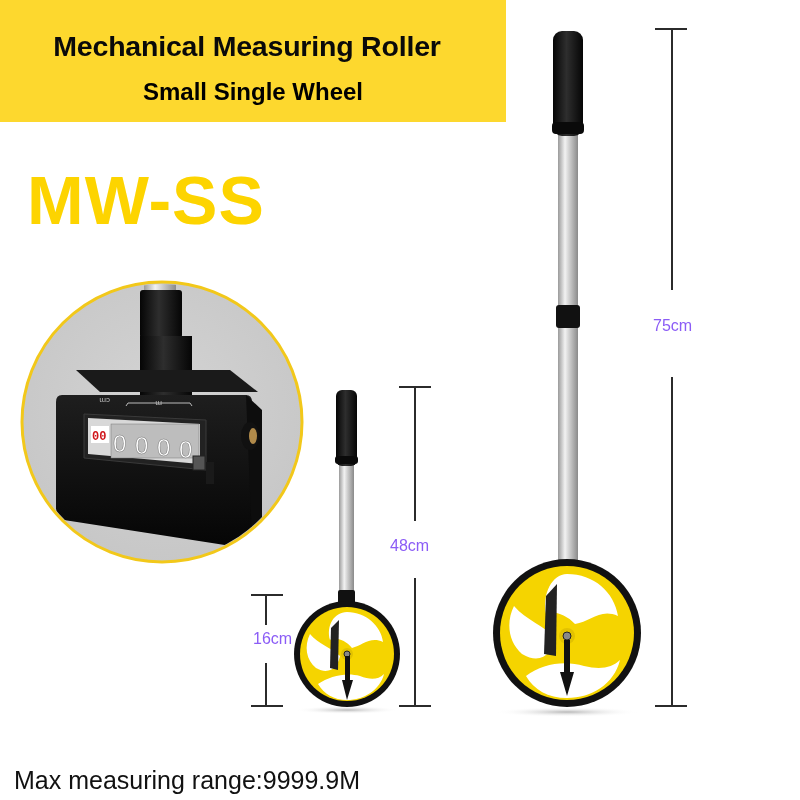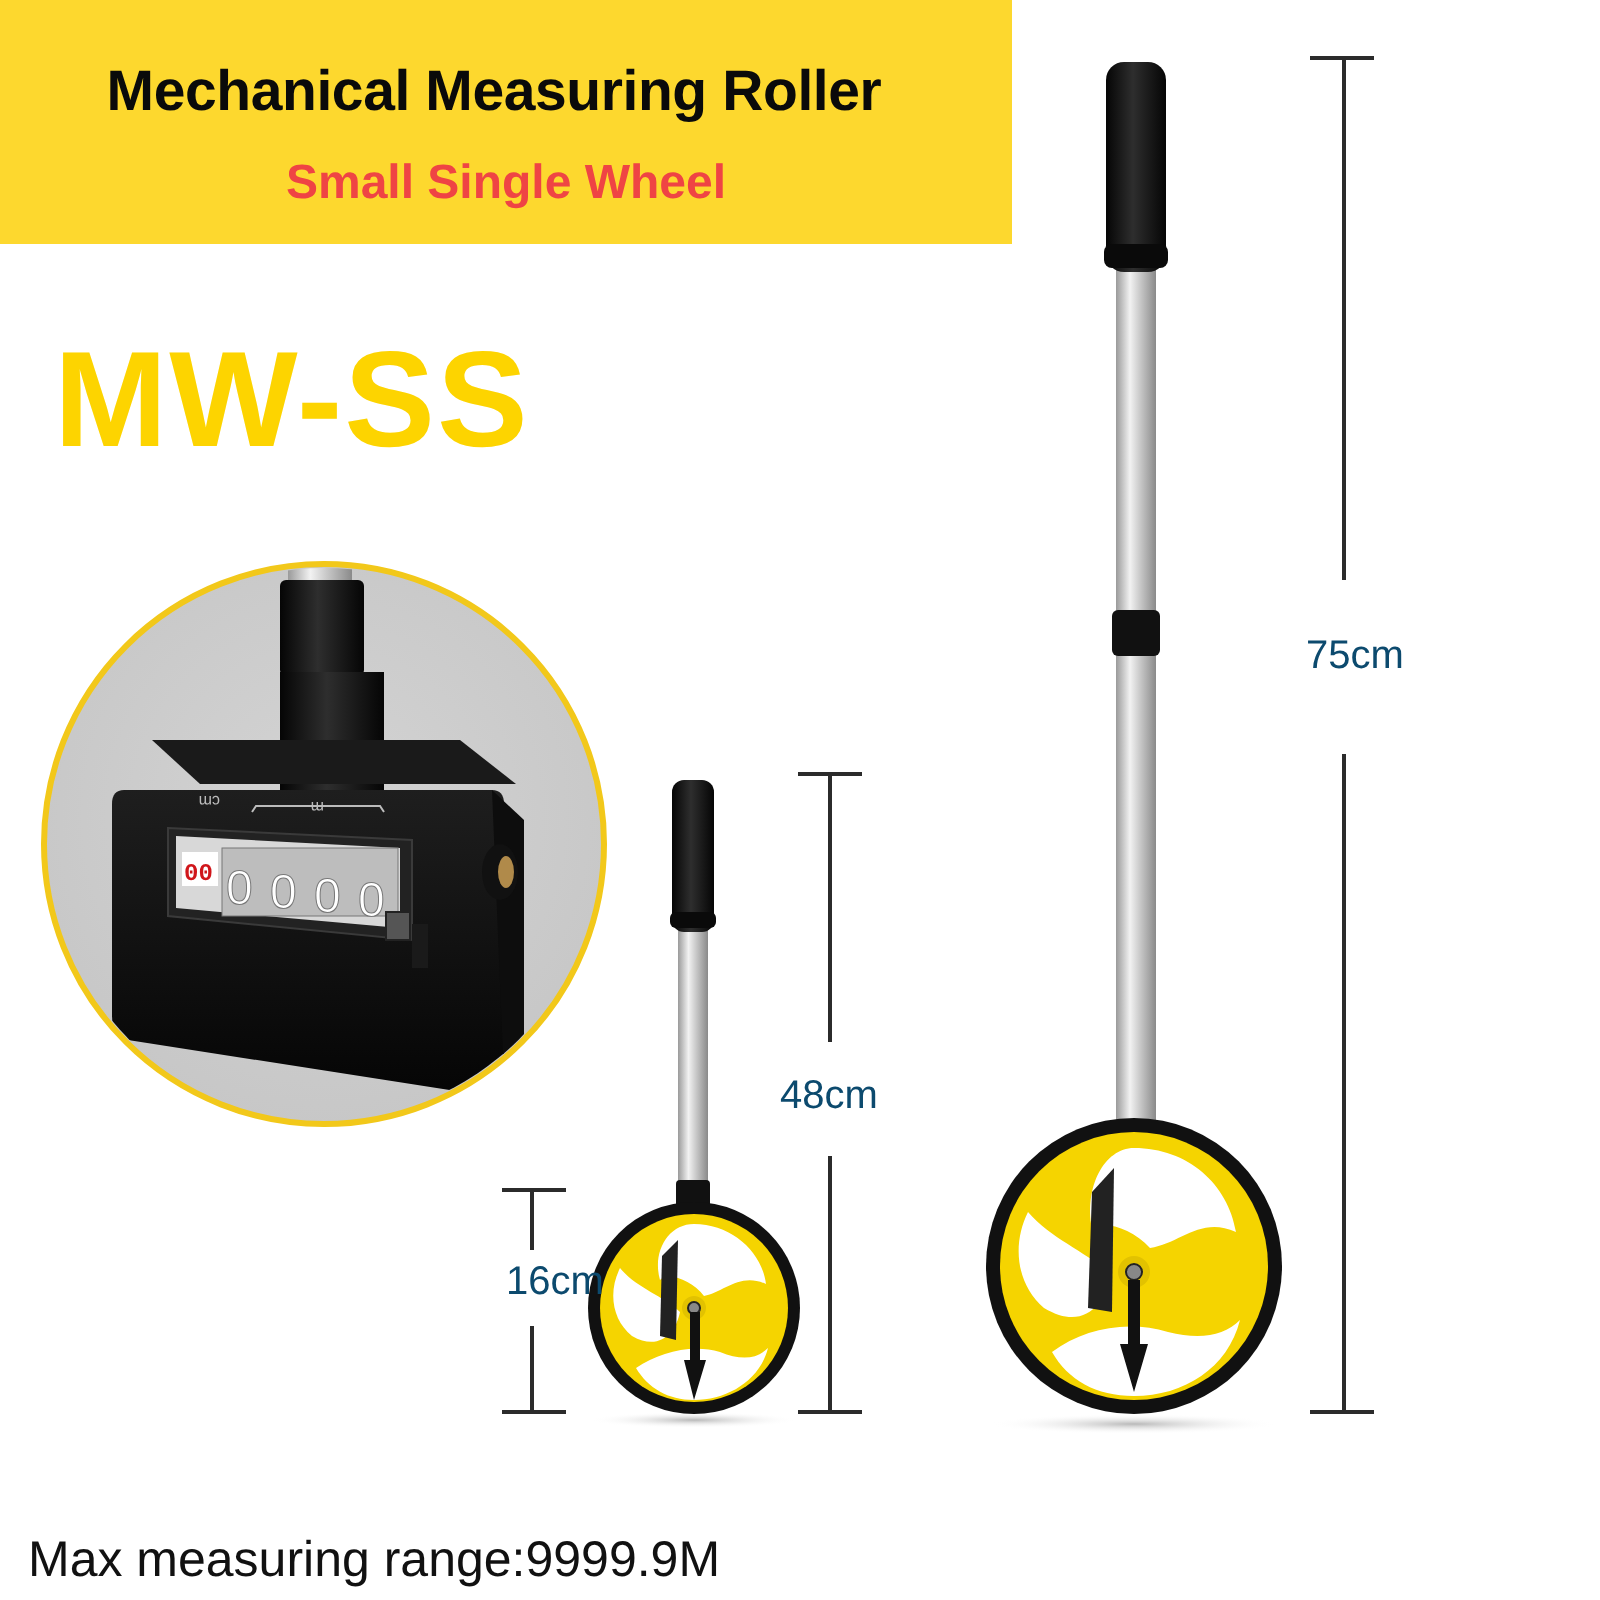--- a/index.html
+++ b/index.html
@@ -1,24 +1,24 @@
 <!DOCTYPE html>
 <html><head>
 <meta charset="utf-8">
 <style>
   html, body { margin:0; padding:0; }
   body { width:800px; height:800px; background:#ffffff; position:relative; overflow:hidden;
          font-family:"Liberation Sans", sans-serif; }
   .abs { position:absolute; }
   .banner { left:0; top:0; width:506px; height:122px; background:#FDD82E; }
   .title { left:0; top:30px; width:494px; text-align:center; font-weight:bold; font-size:28.5px; color:#0a0a0a; letter-spacing:-0.2px; }
-  .subtitle { left:0; top:78px; width:506px; text-align:center; font-weight:bold; font-size:24px; color:#ef4444; }
+  .subtitle { left:0; top:78px; width:506px; text-align:center; font-weight:bold; font-size:24px; color:#000000; }
   .model { left:27px; top:150px; font-weight:bold; font-size:68px; color:#FDD400; letter-spacing:1px; line-height:1;margin-top:16px; }
   .footer { left:14px; top:766px; font-size:25px; color:#111; }
-  .dim-label { font-size:20px; color:#0c4a6e;text-align:right; }
+  .dim-label { font-size:16px; color:#8b5cf6;text-align:right; }
   svg { position:absolute; left:0; top:0; }
 </style>
 </head>
 <body>
 
 <div class="abs banner"></div>
 <div class="abs title">Mechanical Measuring Roller</div>
 <div class="abs subtitle">Small Single Wheel</div>
 
 <div class="abs model">MW-SS</div>

